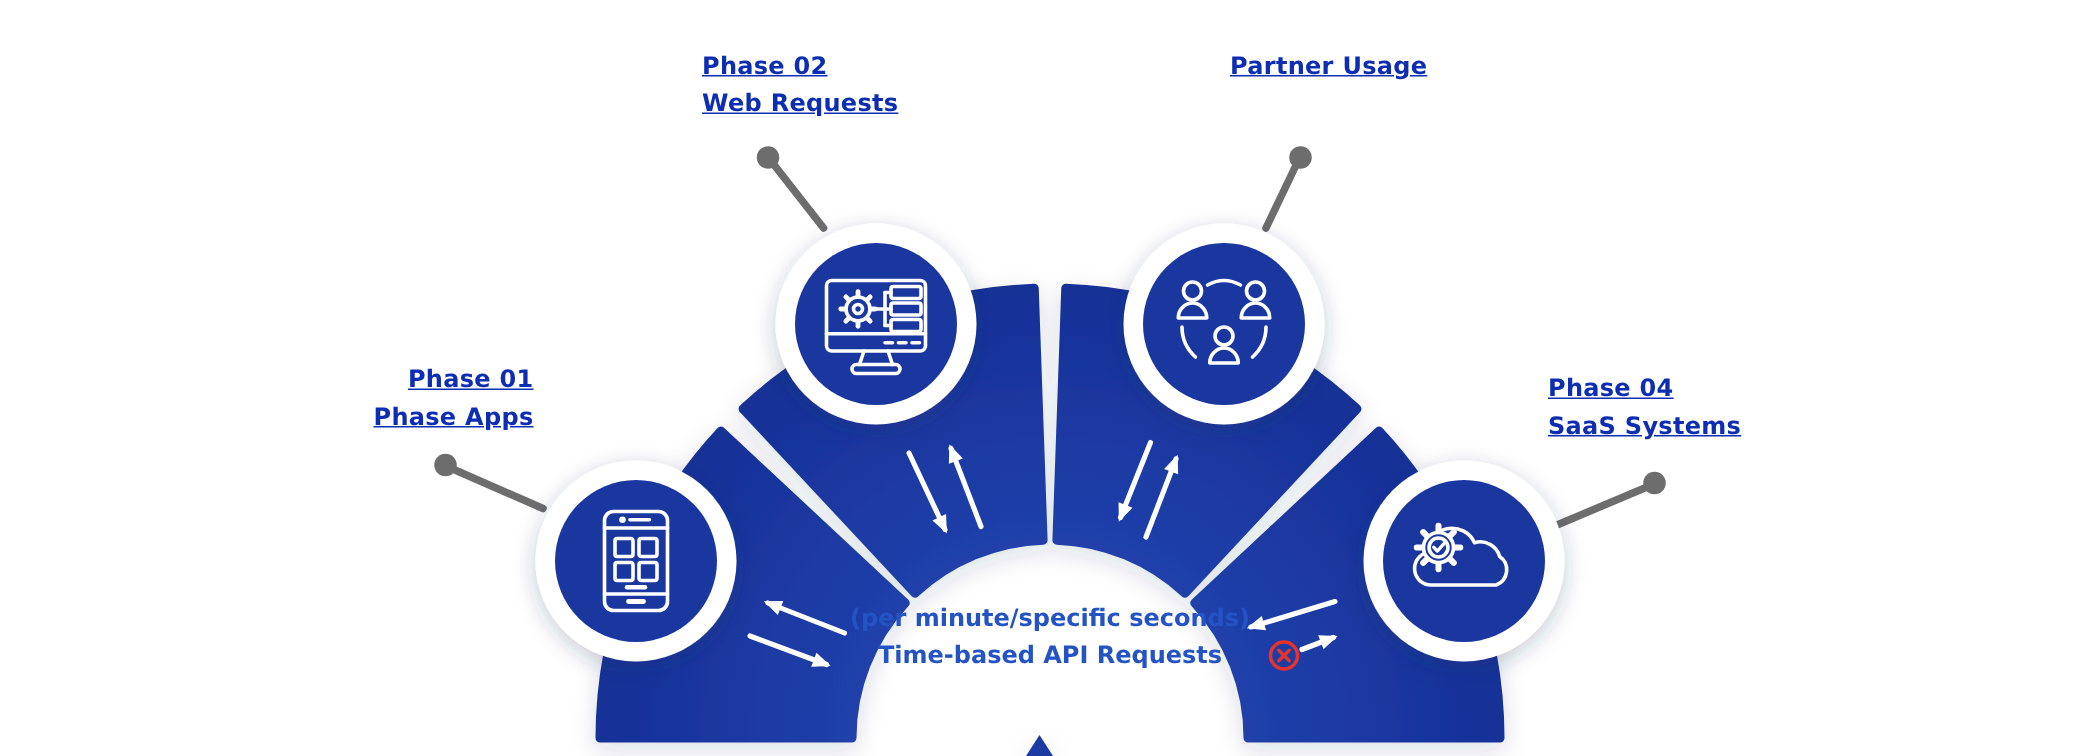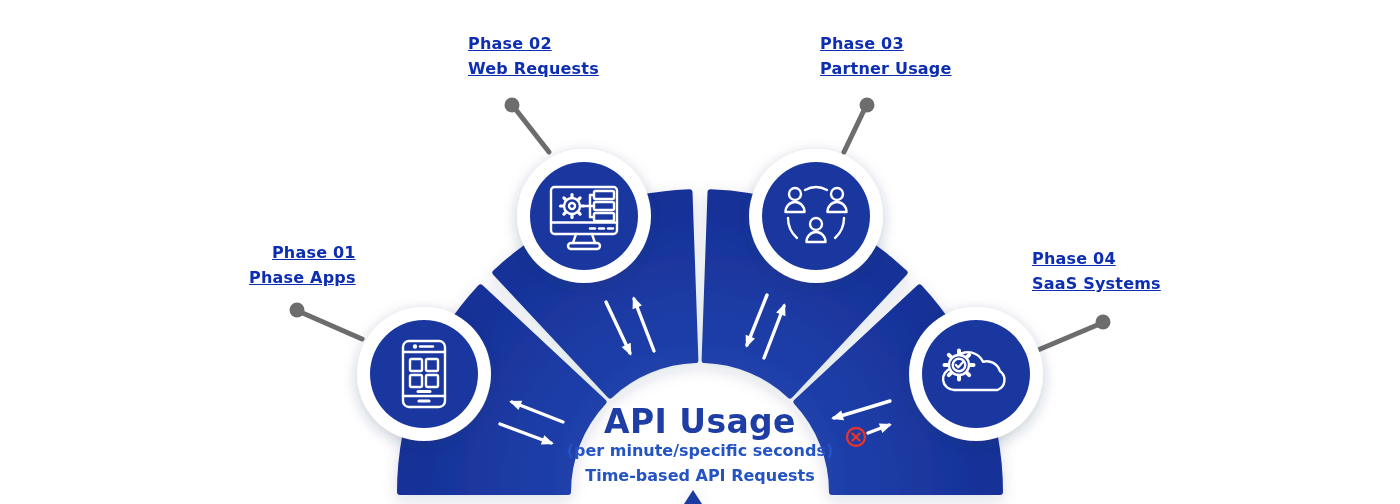--- a/index.html
+++ b/index.html
@@ -188,27 +188,25 @@
 
   <div class="seg-label" id="label-mobile">
     <div>Phase 01</div>
     <div>Phase Apps</div>
   </div>
   <div class="seg-label" id="label-web">
     <div>Phase 02</div>
     <div>Web Requests</div>
   </div>
   <div class="seg-label" id="label-partner">
-    <div>Phase 03</div>
     <div>Partner Usage</div>
   </div>
   <div class="seg-label" id="label-saas">
     <div>Phase 04</div>
     <div>SaaS Systems</div>
   </div>
 
   <div class="center-title">
-    <div class="title">API Usage</div>
     <div class="sub">(per minute/specific seconds)</div>
     <div class="sub first">Time-based API Requests</div>
   </div>
 
 </div>
 
 </body></html>

